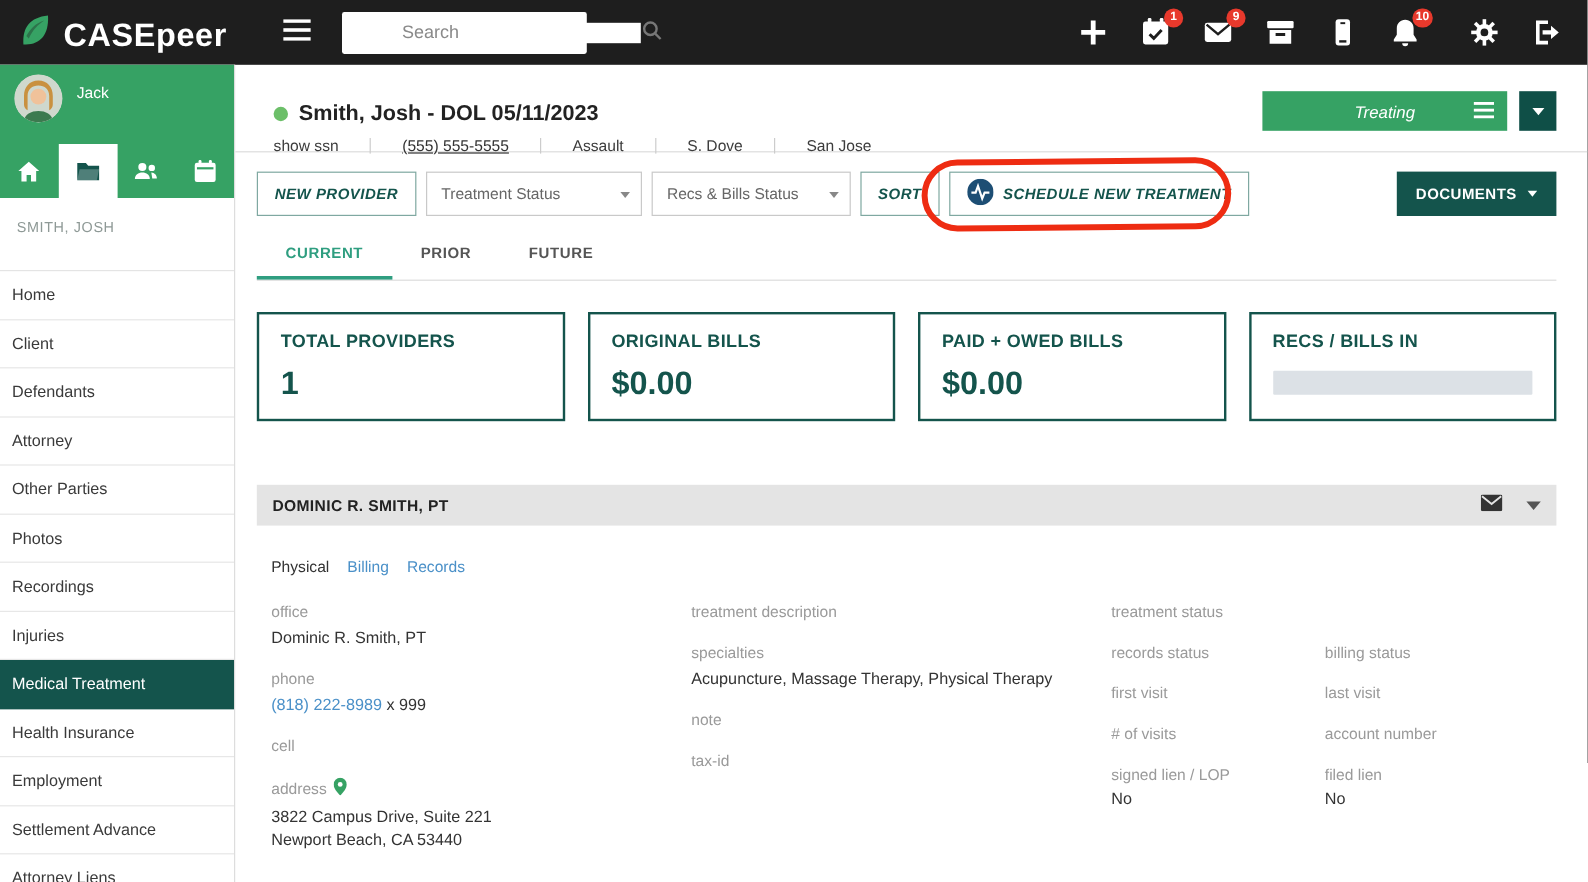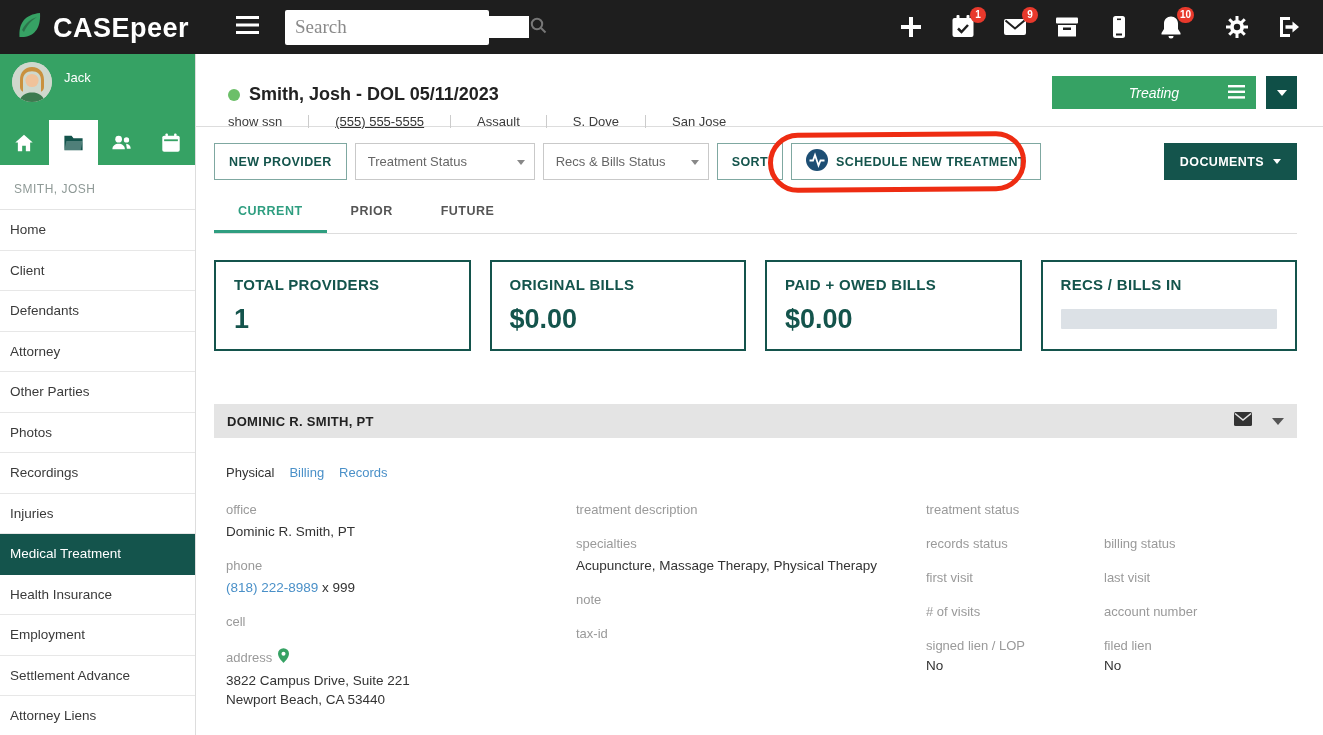--- a/index.html
+++ b/index.html
@@ -10,43 +10,43 @@
   }
   [data-interactable="true"] { cursor:pointer; }
 
   
   .topbar { height:54px; background:#1e1e1e; display:flex; align-items:center; }
   .brand { width:218px; display:flex; align-items:flex-end; gap:9px; padding-left:14px; flex-shrink:0; }
   .brand-text { color:#fff; font-size:27px; font-weight:bold; letter-spacing:.5px; }
   .hamburger { margin-left:18px; }
   .searchbox { margin-left:26px; width:204px; height:35px; background:#fff; border-radius:2px;
     display:flex; align-items:center; padding:0 10px; }
-  .searchbox input { border:none; outline:none; flex:1; font-size:19px; color:#333;
-    font-family:Liberation Serif, serif; }
+  .searchbox input { border:none; outline:none; flex:1; font-size:15px; color:#333;
+    font-family:Liberation Sans, sans-serif;margin-left:40px; }
   .searchbox input::placeholder { color:#8a8a8a; }
   .tb-icons { margin-left:auto; display:flex; align-items:center; gap:26px; padding-right:21px; }
   .tb-icon { position:relative; width:26px; height:26px; }
   .tb-icon.gap-left { margin-left:14px; }
   .badge { position:absolute; top:-7px; right:-10px; background:#e8392c; color:#fff;
     font-size:10px; font-weight:bold; min-width:16px; height:16px; line-height:16px;
     border-radius:9px; text-align:center; padding:0 3px; }
 
   
   .body { display:flex; height:681px; }
 
   
   .sidebar { width:196px; flex-shrink:0; border-right:1px solid #ddd; background:#fff; }
   .sb-green { background:#36a264; height:111px; position:relative; }
   .sb-user { display:flex; align-items:flex-start; padding:8px 0 0 12px; gap:12px; }
   .avatar { width:40px; height:40px; border-radius:50%; overflow:hidden; flex-shrink:0; background:#cfd8cd; }
   .sb-username { color:#fff; font-size:13px; margin-top:8px; }
   .sb-tabs { position:absolute; bottom:0; left:0; right:0; height:45px; display:flex; }
   .sb-tab { flex:1; display:flex; align-items:center; justify-content:center; }
   .sb-tab.active { background:#fff; }
-  .case-label { padding:17px 14px 13px; color:#8e9996; font-size:12px; letter-spacing:.5px;
+  .case-label { padding:17px 14px 29px; color:#8e9996; font-size:12px; letter-spacing:.5px;
     border-bottom:1px solid #e4e4e4; }
   .nav-item { height:40.5px; line-height:40.5px; padding-left:10px; font-size:13.5px; color:#3a3a3a;
     border-bottom:1px solid #e7e7e7; white-space:nowrap; }
   .nav-item.active { background:#14544c; color:#fff; border-color:#14544c; }
 
   
   .main { flex:1; position:relative; overflow:hidden; }
   .header-block { display:flex; justify-content:space-between;
     padding:30px 26px 0 32px; height:73px; border-bottom:1px solid #ddd; }
   .case-title { display:flex; align-items:center; gap:9px; }
@@ -62,21 +62,21 @@
   .btn-treating .bars { position:absolute; right:11px; top:9px; }
   .btn-hdr-caret { width:31px; height:33px; background:#0f4f47; border:none; margin-left:10px;
     display:flex; align-items:center; justify-content:center; }
   .caret-down { width:0; height:0; border-left:5px solid transparent; border-right:5px solid transparent;
     border-top:6px solid currentColor; display:inline-block; }
 
   
   .toolbar { display:flex; align-items:center; gap:8px; padding:16px 26px 0 18px; position:relative; }
   .btn-outline { height:37px; background:#fff; border:1px solid #7fa8a1; color:#14544c;
     font-weight:bold; font-size:12.5px; letter-spacing:.4px; padding:0 14px;
-    font-family:"Liberation Sans", sans-serif; display:flex; align-items:center; gap:8px; }
+    font-family:"Liberation Sans", sans-serif; display:flex; align-items:center; gap:8px;font-style:italic; }
   .dropdown { height:37px; border:1px solid #c9c9c9; background:#fff; color:#666; font-size:13px;
     display:flex; align-items:center; padding:0 28px 0 12px; position:relative; }
   .dropdown.dd1 { width:180px; }
   .dropdown.dd2 { width:166px; }
   .dropdown .dd-caret { position:absolute; right:9px; top:16px; width:0; height:0;
     border-left:4px solid transparent; border-right:4px solid transparent; border-top:5px solid #888; }
   .btn-documents { margin-left:auto; height:37px; background:#14544c; border:none; color:#fff;
     font-weight:bold; font-size:12.5px; letter-spacing:.4px; padding:0 16px;
     font-family:"Liberation Sans", sans-serif; display:flex; align-items:center; gap:9px; }
   .annotation { position:absolute; left:572px; top:5px; width:258px; height:60px;

